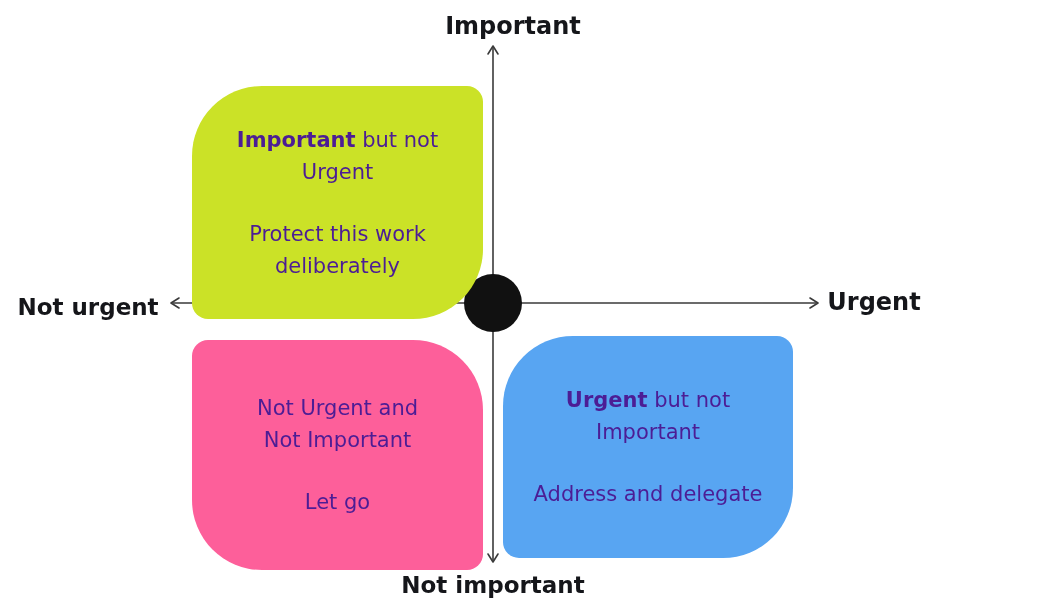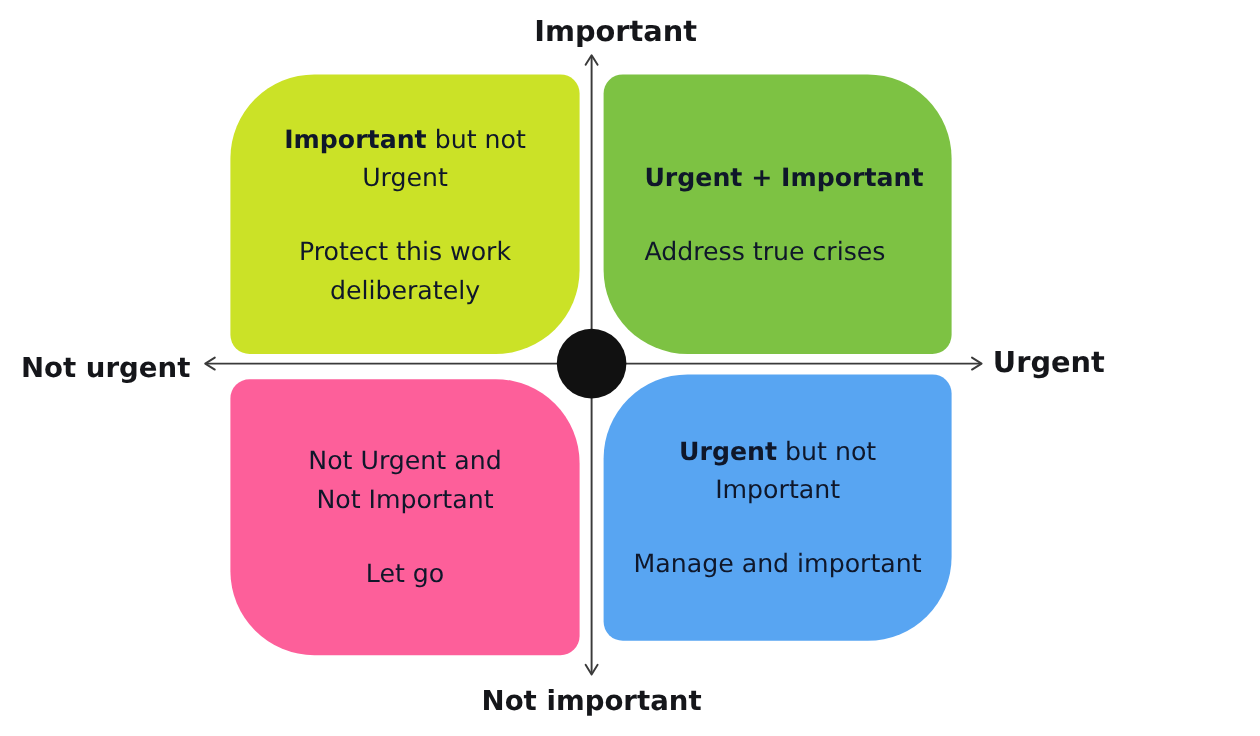--- a/index.html
+++ b/index.html
@@ -4,21 +4,21 @@
 <style>
   html,body{margin:0;padding:0;background:#ffffff;}
   .canvas{
     position:relative;width:1050px;height:613px;background:#ffffff;overflow:hidden;
     font-family:"DejaVu Sans","Liberation Sans",sans-serif;color:#15161a;
   }
   .axes-svg{position:absolute;left:0;top:0;pointer-events:none;}
   .quad{
     position:absolute;display:flex;flex-direction:column;justify-content:center;
     align-items:center;text-align:center;gap:30px;
-    font-size:21px;line-height:32px;white-space:pre-line;color:#0f172a;
+    font-size:21px;line-height:32px;white-space:pre-line;color:#4c1d95;margin-top:24px;
   }
   .quad .q-title{font-weight:400;}
   .quad .q-title .t-bold{font-weight:700;}
   .quad.align-left{align-items:flex-start;text-align:left;padding-left:34px;box-sizing:border-box;}
   .q-tl{left:192px;top:62px;width:291px;height:233px;border-radius:70px 16px 70px 16px;}
   .q-tr{left:503px;top:62px;width:290px;height:233px;border-radius:16px 70px 16px 70px;}
   .q-bl{left:192px;top:316px;width:291px;height:230px;border-radius:16px 70px 16px 70px;}
   .q-br{left:503px;top:312px;width:290px;height:222px;border-radius:70px 16px 70px 16px;}
   .axis-label{position:absolute;transform:translate(-50%,-50%);white-space:nowrap;}
   .axis-label.bold{font-weight:700;font-size:24px;}
@@ -45,35 +45,31 @@
     <circle cx="493" cy="303" r="29" style="fill: rgb(17, 17, 17);"></circle>
   </svg>
 
   <div class="quad q-tl" style="background-color: rgb(203, 226, 39);">
     <div class="q-title"><span class="t-bold">Important</span><span> but not
 Urgent</span></div>
     <div class="q-body">Protect this work
 deliberately</div>
   </div>
 
-  <div class="quad q-tr align-left" style="background-color: rgb(125, 194, 67);">
-    <div class="q-title"><span class="t-bold">Urgent + Important</span><span></span></div>
-    <div class="q-body">Address true crises</div>
-  </div>
 
   <div class="quad q-bl" style="background-color: rgb(253, 95, 154);">
     <div class="q-title"><span class="t-bold"></span><span>Not Urgent and
 Not Important</span></div>
     <div class="q-body">Let go</div>
   </div>
 
   <div class="quad q-br" style="background-color: rgb(88, 165, 242);">
     <div class="q-title"><span class="t-bold">Urgent</span><span> but not
 Important</span></div>
-    <div class="q-body">Manage and important</div>
+    <div class="q-body">Address and delegate</div>
   </div>
 
   <div class="axis-label bold lbl-top">Important</div>
   <div class="axis-label regular lbl-bottom">Not important</div>
   <div class="axis-label regular lbl-left">Not urgent</div>
   <div class="axis-label bold lbl-right">Urgent</div>
 
 </div>
 
 </body></html>

